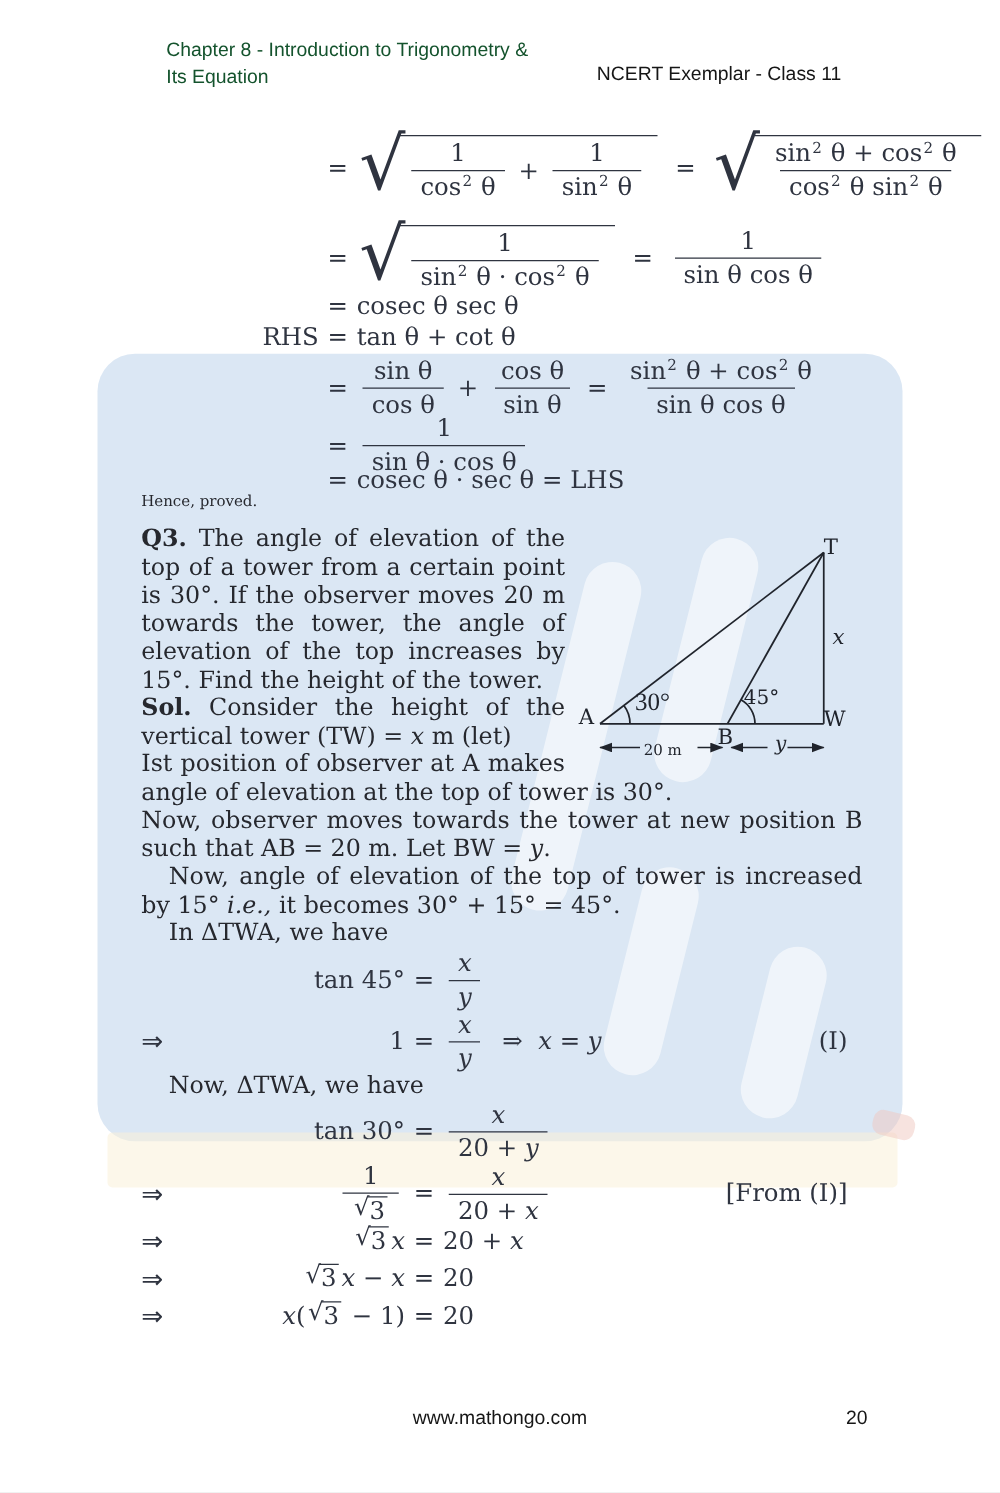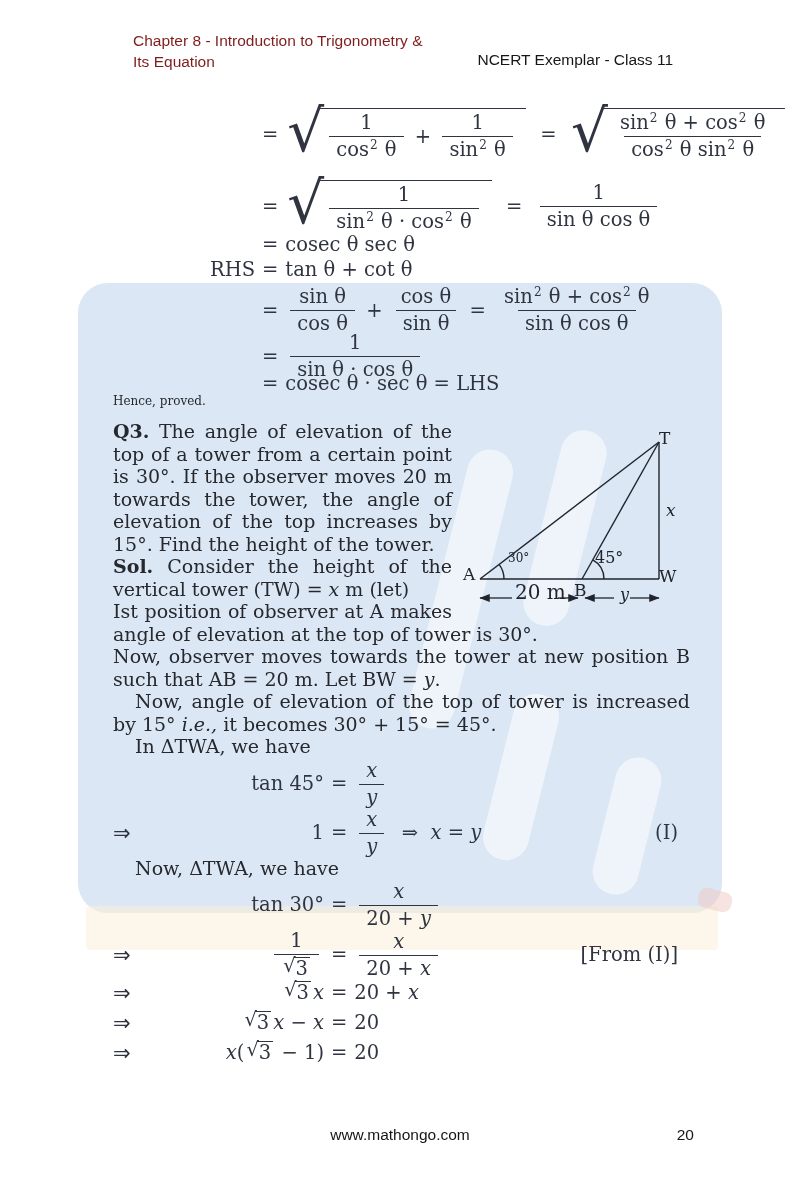--- a/index.html
+++ b/index.html
@@ -1,21 +1,21 @@
 <!DOCTYPE html>
 <html><head>
 <meta charset="utf-8">
 <style>
   html,body{margin:0;padding:0;background:#e8e8e8;}
   .page{position:relative;width:800px;height:1194px;background:#ffffff;overflow:hidden;
         font-family:"DejaVu Serif","Liberation Serif",serif;color:#26282e;}
 
   
   .hdr-left{position:absolute;top:30px;left:133px;font-family:"Liberation Sans",sans-serif;
-            font-size:15.5px;line-height:21px;color:#7f1d1d;}
+            font-size:15.5px;line-height:21px;color:#14532d;}
   .hdr-right{position:absolute;top:51px;right:127px;font-family:"Liberation Sans",sans-serif;
              font-size:15.5px;color:#161616;}
   .ftr-site{position:absolute;top:1126px;left:0;width:100%;text-align:center;
             font-family:"Liberation Sans",sans-serif;font-size:15.5px;color:#161616;}
   .ftr-page{position:absolute;top:1126px;right:106px;font-family:"Liberation Sans",sans-serif;
             font-size:15.5px;color:#161616;}
 
   
   .hl-box{position:absolute;left:78px;top:283px;width:644px;height:630px;background:#dbe7f4;
           border-radius:30px;z-index:0;}
@@ -71,23 +71,23 @@
   
   .fig{float:right;width:228px;height:196px;position:relative;margin:2px 0 4px 10px;
        font-size:17px;line-height:1;}
   .fig svg{position:absolute;left:0;top:0;}
   .fig .lab{position:absolute;color:#20242c;}
   .lab-T{left:197px;top:8px;}
   .lab-x{left:204px;top:80px;font-style:italic;}
   .lab-W{left:197px;top:146px;}
   .lab-A{left:1px;top:144px;}
   .lab-B{left:112px;top:160px;}
-  .lab-30{left:46px;top:130px;font-size:12px;}
+  .lab-30{left:46px;top:130px;font-size:20px;font-family:Liberation Serif, serif;}
   .lab-45{left:133px;top:128px;font-size:16px;}
-  .lab-20m{left:53px;top:160px;font-size:20px;}
+  .lab-20m{left:53px;top:172px;font-size:12px;}
   .lab-y{left:158px;top:165px;font-size:16px;font-style:italic;}
 
   .e8{margin-top:2px;height:50px;}
   .e9{height:47px;}
   .e10{height:53px;}
   .e11{height:46px;}
   .e12,.e13,.e14{height:30px;}
 </style>
 </head>
 <body>

